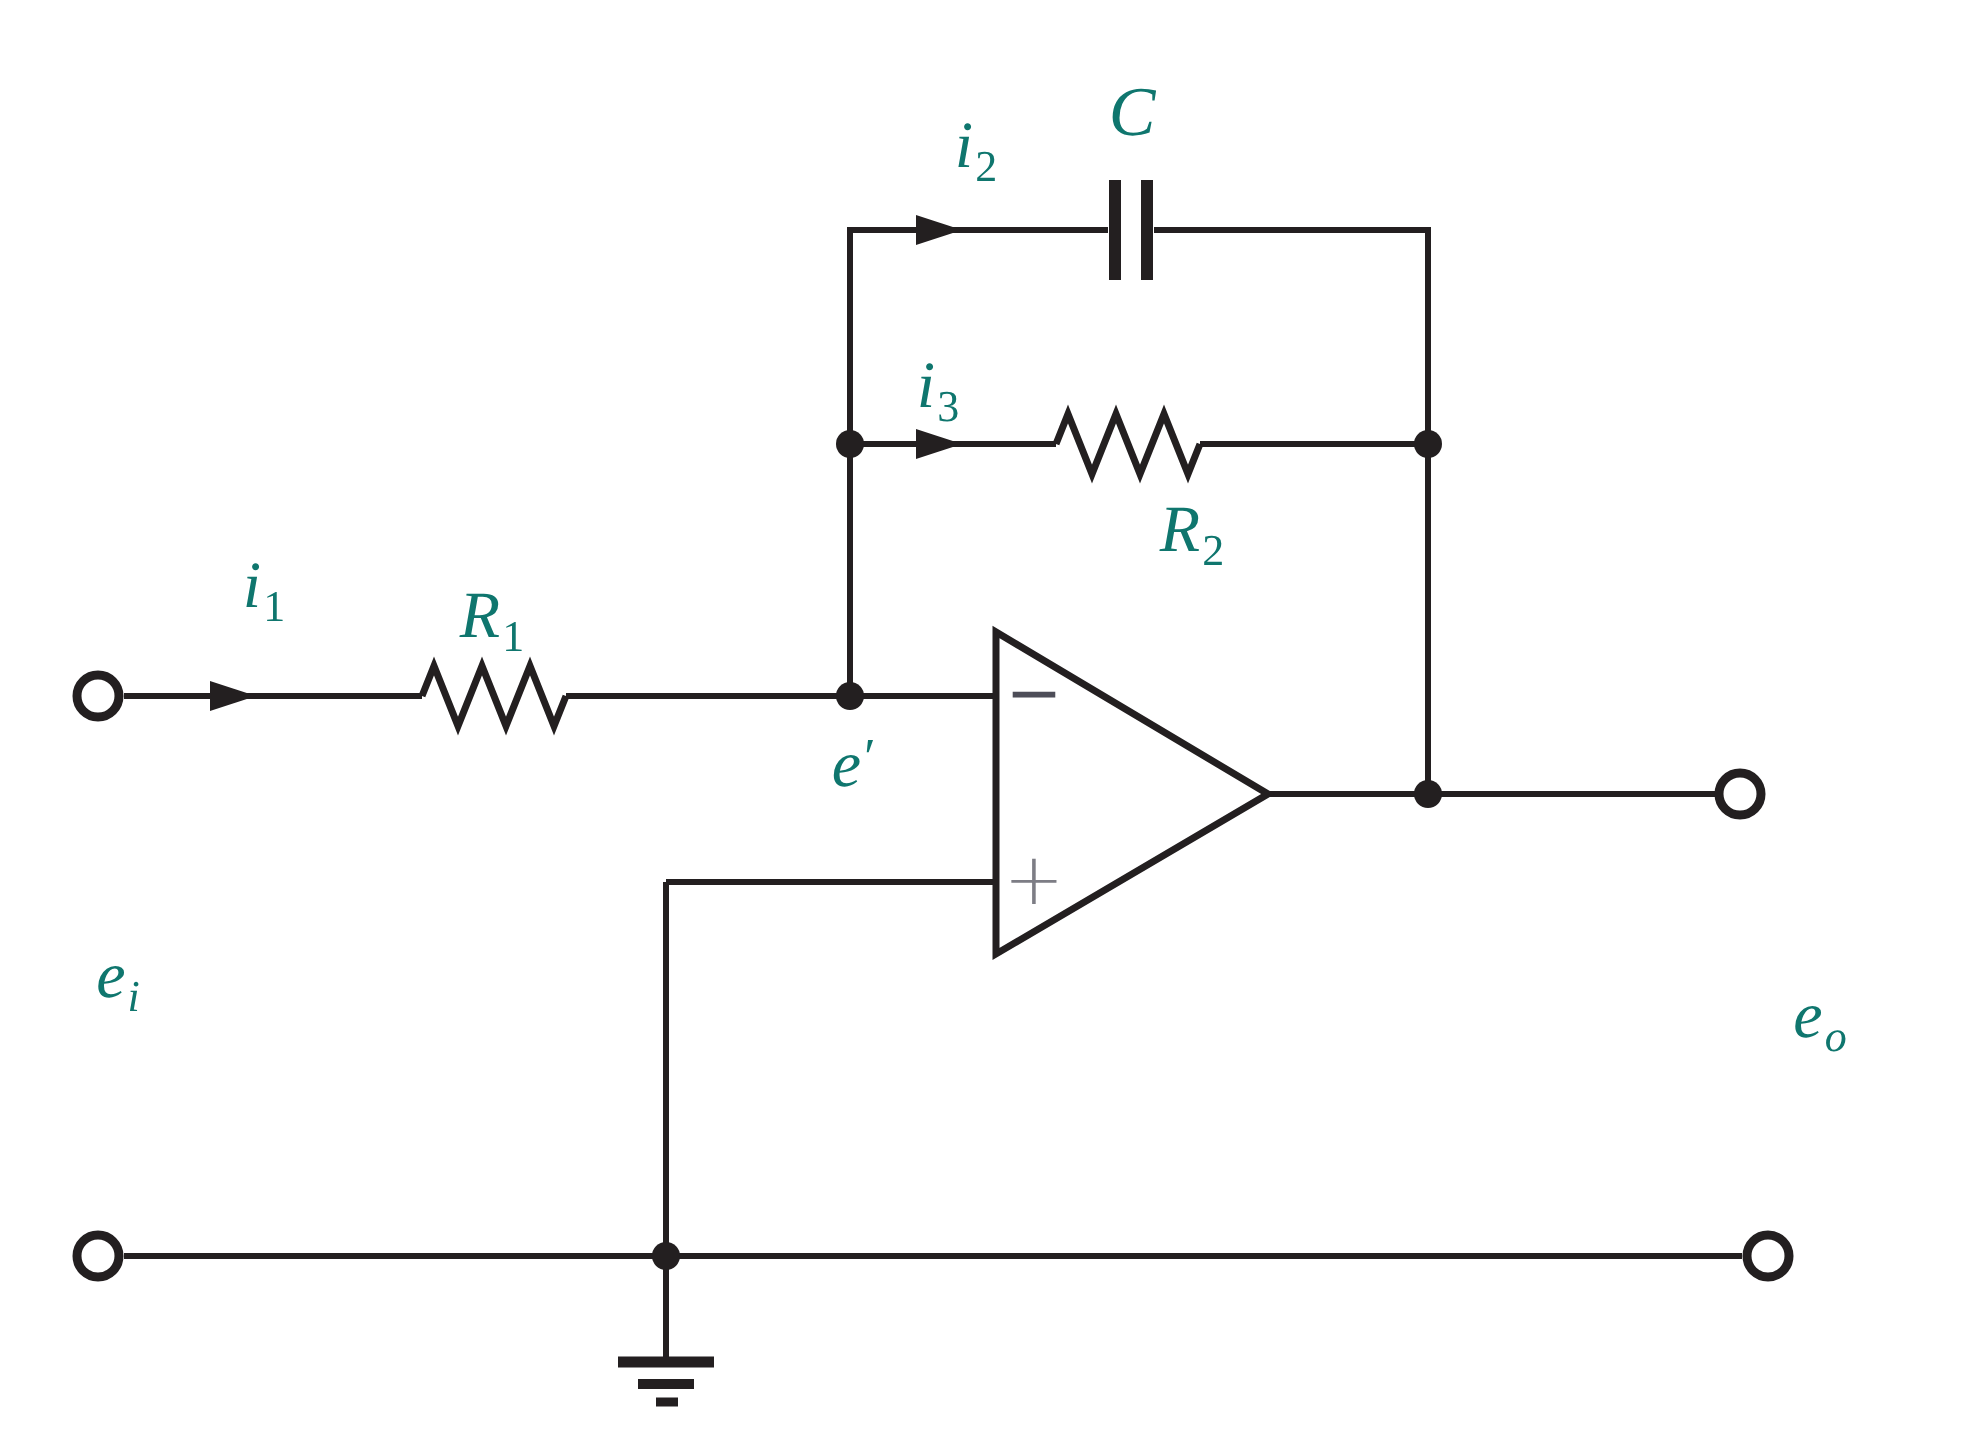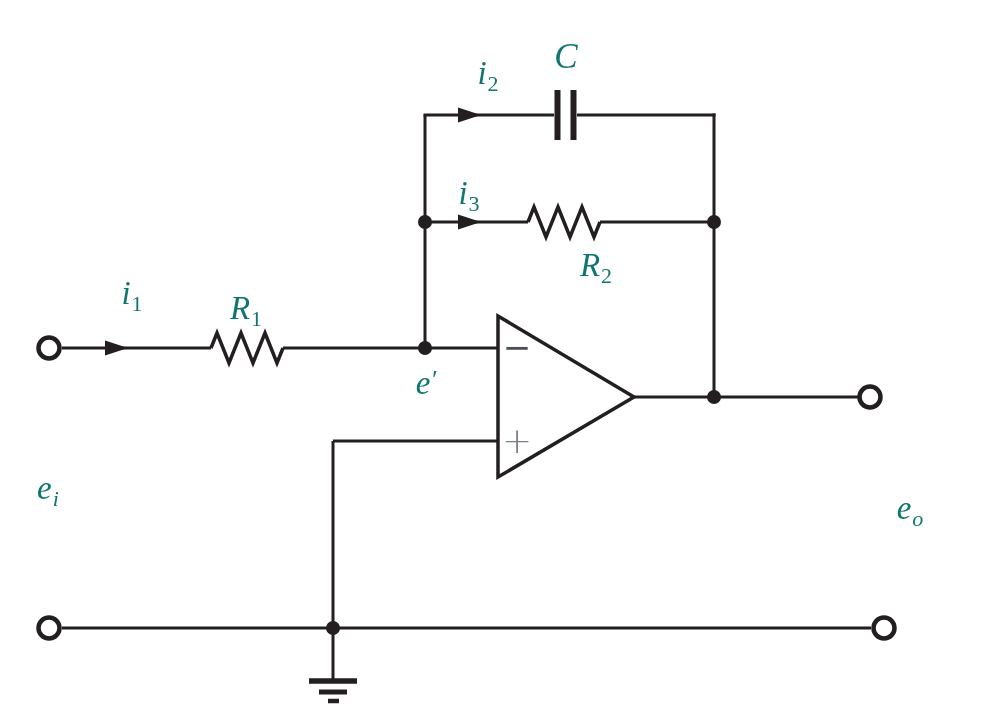--- a/index.html
+++ b/index.html
@@ -154,21 +154,21 @@
   </div>
 
   <div class="lbl" style="left:596px; top:268px;">
     <span class="base">R</span><span class="sub">2</span>
   </div>
 
   <div class="lbl" style="left:426px; top:383px;">
     <span class="base">e</span><span class="prime">′</span>
   </div>
 
-  <div class="lbl" style="left:48px; top:491px;">
+  <div class="lbl" style="left:59px; top:491px;">
     <span class="base">e</span><span class="sub-it">i</span>
   </div>
 
   <div class="lbl" style="left:910px; top:511px;">
     <span class="base">e</span><span class="sub-it">o</span>
   </div>
 
   <div class="opamp-sign sign-minus" style="left:517px; top:347px;">−</div>
   <div class="opamp-sign sign-plus" style="left:517px; top:441px;">+</div>
 

